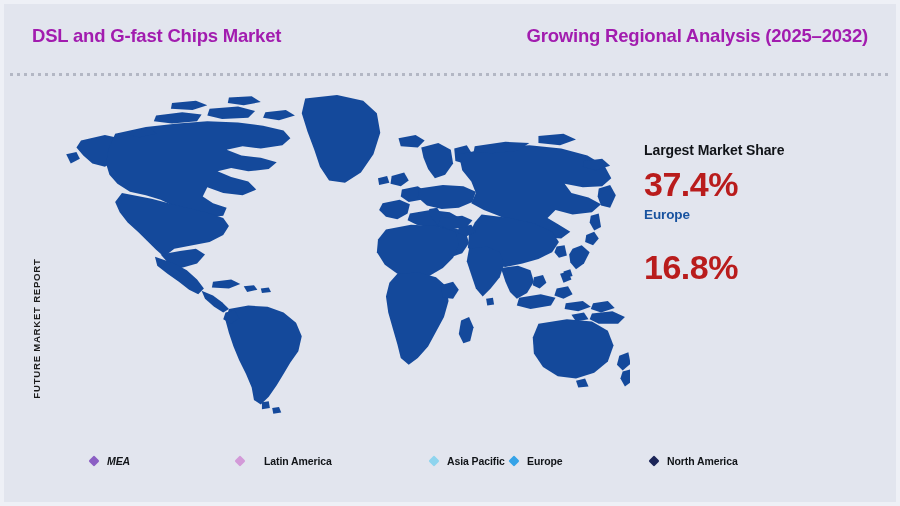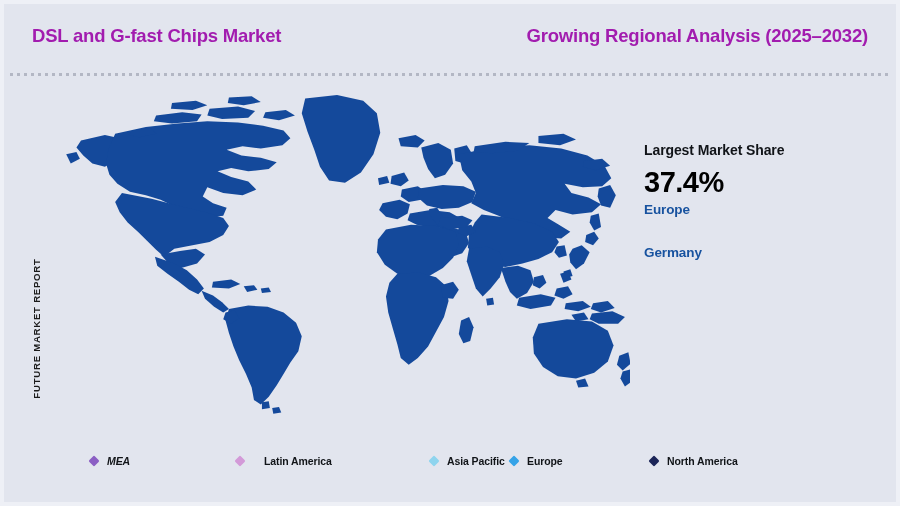--- a/index.html
+++ b/index.html
@@ -106,23 +106,23 @@
   .stat-block { margin-bottom: 28px; }
   .stat-block:last-child { margin-bottom: 0; }
   .stat-label {
     font-size: 14px;
     font-weight: bold;
     color: #111418;
     margin-bottom: 9px;
     letter-spacing: -0.1px;
   }
   .stat-value {
-    font-size: 29px;
-    font-weight: bold;
-    color: #000000;
+    font-size: 34px;
+    font-weight: bold;
+    color: #b91c1c;
     line-height: 1.04;
     letter-spacing: -0.5px;
   }
   .stat-region {
     font-size: 13.5px;
     font-weight: bold;
     color: #17529f;
     margin-top: 5px;
     letter-spacing: -0.1px;
   }
@@ -278,21 +278,21 @@
 
   <div id="stats">
 
     <div class="stat-block">
       <div class="stat-label">Largest Market Share</div>
       <div class="stat-value">37.4%</div>
       <div class="stat-region">Europe</div>
     </div>
 
     <div class="stat-block">
-      <div class="stat-region">Germany</div>
+      <div class="stat-value">16.8%</div>
     </div>
 
   </div>
 
   <div id="legend">
 
     <div class="legend-item" style="position:absolute; left:0px;font-style:italic;">
       <span class="legend-marker" style="background: rgb(139, 95, 196);"></span>
       <span class="legend-text">MEA</span>
     </div>

